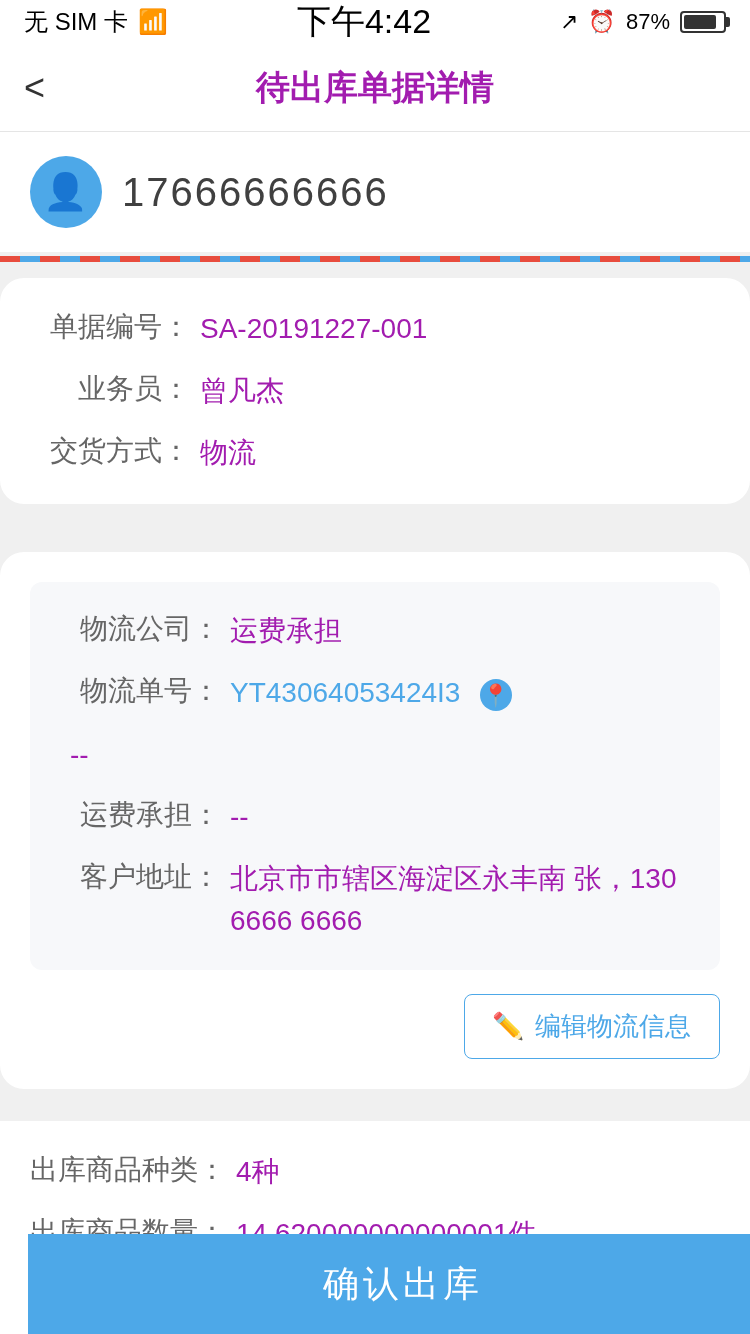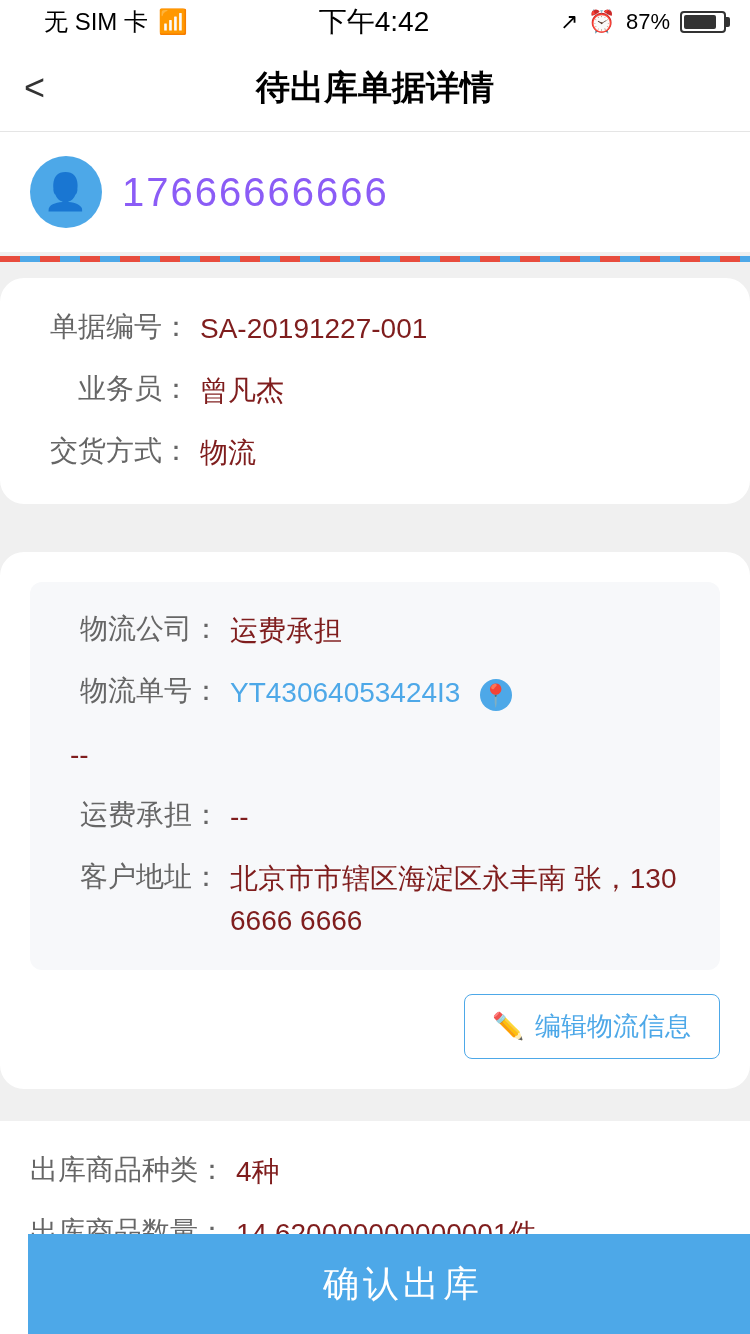--- a/index.html
+++ b/index.html
@@ -22,21 +22,20 @@
       align-items: center;
       justify-content: space-between;
       padding: 0 24px;
       font-size: 24px;
       font-weight: 500;
     }
     .status-left {
       display: flex;
       align-items: center;
       gap: 10px;
-      margin-left: 20px;
     }
     .status-right {
       display: flex;
       align-items: center;
       gap: 10px;
       font-size: 22px;
     }
     .battery-bar {
       display: inline-flex;
       align-items: center;
@@ -83,21 +82,21 @@
     .nav-back {
       position: absolute;
       left: 24px;
       font-size: 36px;
       color: #333;
       cursor: pointer;
     }
     .nav-title {
       font-size: 34px;
       font-weight: 600;
-      color: #000000;
+      color: #a21caf;
     }
 
     
     .customer-header {
       background: #fff;
       padding: 24px 30px;
       display: flex;
       align-items: center;
       gap: 20px;
       margin-bottom: 4px;
@@ -112,21 +111,21 @@
       justify-content: center;
       flex-shrink: 0;
     }
     .avatar-icon {
       color: #fff;
       font-size: 36px;
     }
     .customer-phone {
       font-size: 40px;
       font-weight: 500;
-      color: #8b5cf6;
+      color: #404040;
       letter-spacing: 2px;
     }
 
     
     .dashed-divider {
       width: 100%;
       height: 6px;
       background: repeating-linear-gradient(
         90deg,
         #e84c3d 0px, #e84c3d 20px,
@@ -149,21 +148,21 @@
       font-size: 28px;
     }
     .info-row:last-child { margin-bottom: 0; }
     .info-label {
       color: #666;
       min-width: 160px;
       text-align: right;
       flex-shrink: 0;
     }
     .info-value {
-      color: #7f1d1d;
+      color: #a21caf;
       flex: 1;
       padding-left: 10px;
       line-height: 1.5;
     }
     .info-value.blue {
       color: #4da8e8;
     }
 
     
     .logistics-card {
@@ -263,21 +262,21 @@
     }
   </style>
 </head>
 <body>
 
 <div class="status-bar">
   <div class="status-left">
     <span>无 SIM 卡</span>
     <span>📶</span>
   </div>
-  <div style="font-size:28px;font-weight:500;">下午4:42</div>
+  <div style="font-size:34px;font-weight:500;">下午4:42</div>
   <div class="status-right">
     <span>↗</span>
     <span>⏰</span>
     <span>87%</span>
     <div class="battery-bar">
       <div class="battery-body">
         <div class="battery-fill"></div>
       </div>
     </div>
   </div>

